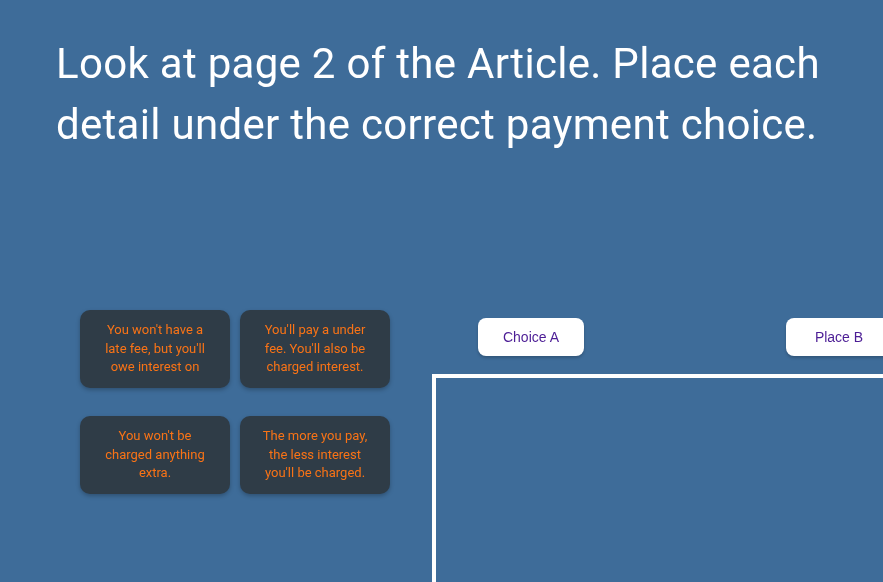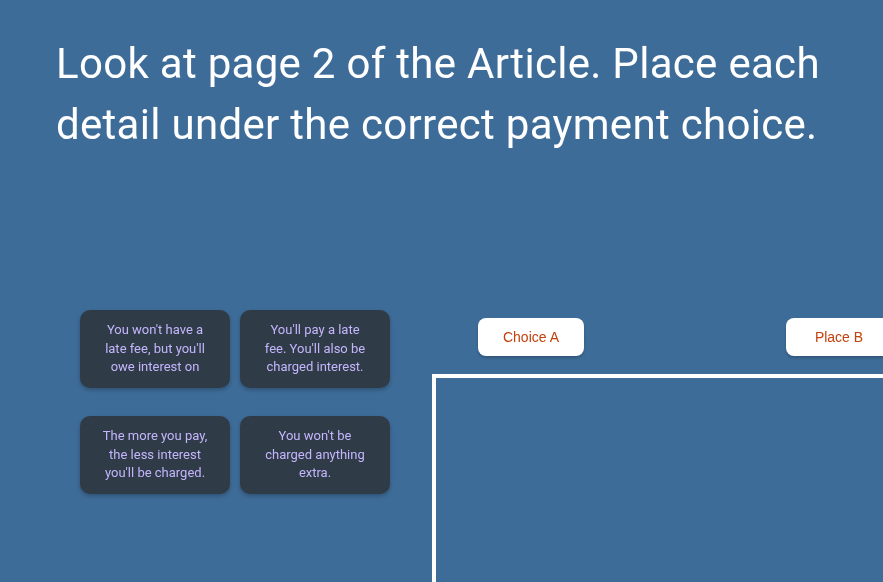--- a/index.html
+++ b/index.html
@@ -36,21 +36,21 @@
     left: 32px;
     top: 0;
     width: 310px;
     display: grid;
     grid-template-columns: 150px 150px;
     column-gap: 10px;
     row-gap: 12px;
   }
   .card {
     background: #2f3c47;
-    color: #c4b5fd;
+    color: #f97316;
     border-radius: 10px;
     width: 150px;
     height: 78px;
     display: flex;
     align-items: center;
     justify-content: center;
     text-align: center;
     font-size: 13px;
     line-height: 1.45;
     padding: 8px 12px;
@@ -61,21 +61,21 @@
   .choices {
     position: absolute;
     top: 8px;
     left: 430px;
     width: 430px;
     display: flex;
     justify-content: space-between;
   }
   .choice-btn {
     background: #ffffff;
-    color: #c2410c;
+    color: #4c1d95;
     border: none;
     border-radius: 8px;
     width: 106px;
     height: 38px;
     font-size: 14px;
     font-weight: 500;
     display: flex;
     align-items: center;
     justify-content: center;
     box-shadow: 0 2px 3px rgba(0,0,0,0.2);
@@ -100,27 +100,27 @@
 
   <h1 class="instruction">Look at page 2 of the Article. Place each detail under the correct payment choice.</h1>
 
   <div class="activity">
 
     <div class="cards">
       <div class="card">
         <span>You won't have a late fee, but you'll owe interest on</span>
       </div>
       <div class="card">
-        <span>You'll pay a late fee. You'll also be charged interest.</span>
+        <span>You'll pay a under fee. You'll also be charged interest.</span>
+      </div>
+      <div class="card">
+        <span>You won't be charged anything extra.</span>
       </div>
       <div class="card">
         <span>The more you pay, the less interest you'll be charged.</span>
-      </div>
-      <div class="card">
-        <span>You won't be charged anything extra.</span>
       </div>
     </div>
 
     <div class="choices">
       <button class="choice-btn">
         <span>Choice A</span>
       </button>
       <button class="choice-btn">
         <span>Place B</span>
       </button>

